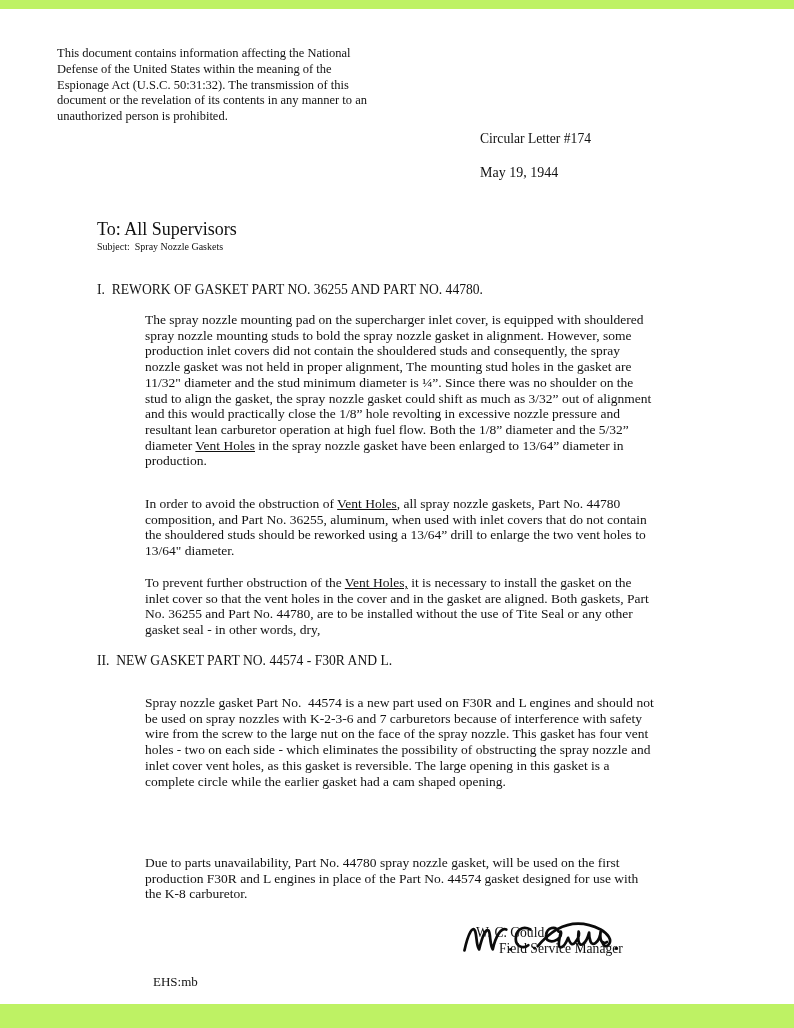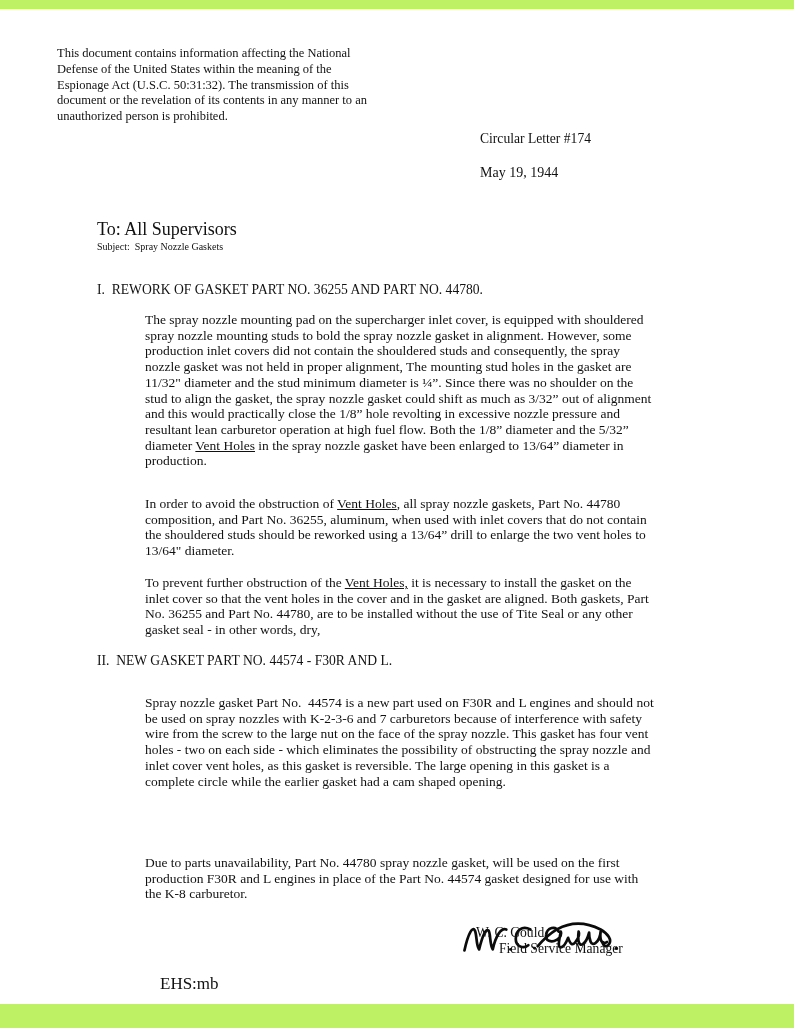--- a/index.html
+++ b/index.html
@@ -45,21 +45,21 @@
   .para-1 { top: 303px; }
   .para-2 { top: 487px; }
   .para-3 { top: 566px; }
   .para-4 { top: 686px; }
   .para-5 { top: 846px; }
   .body-para span.u { text-decoration: underline; }
   .signature-image { left: 458px; top: 874px; width: 170px; height: 44px; }
   .signature-image svg { width: 100%; height: 100%; }
   .sig-name  { left: 476px; top: 916px; font-size: 13.6px; }
   .sig-title { left: 476px; top: 932px; font-size: 13.6px; margin-left: 23px; }
-  .footer-initials { left: 160px; top: 965px; font-size: 17px; }
+  .footer-initials { left: 153px; top: 965px; font-size: 13px; }
 </style>
 </head>
 <body>
 
 <div class="viewport">
   <div class="sheet">
 
     <div class="abs classification">This document contains information affecting the National Defense of the United States within the meaning of the Espionage Act (U.S.C. 50:31:32). The transmission of this document or the revelation of its contents in any manner to an unauthorized person is prohibited.</div>
 
     <div class="abs letter-number">Circular Letter #174</div>

